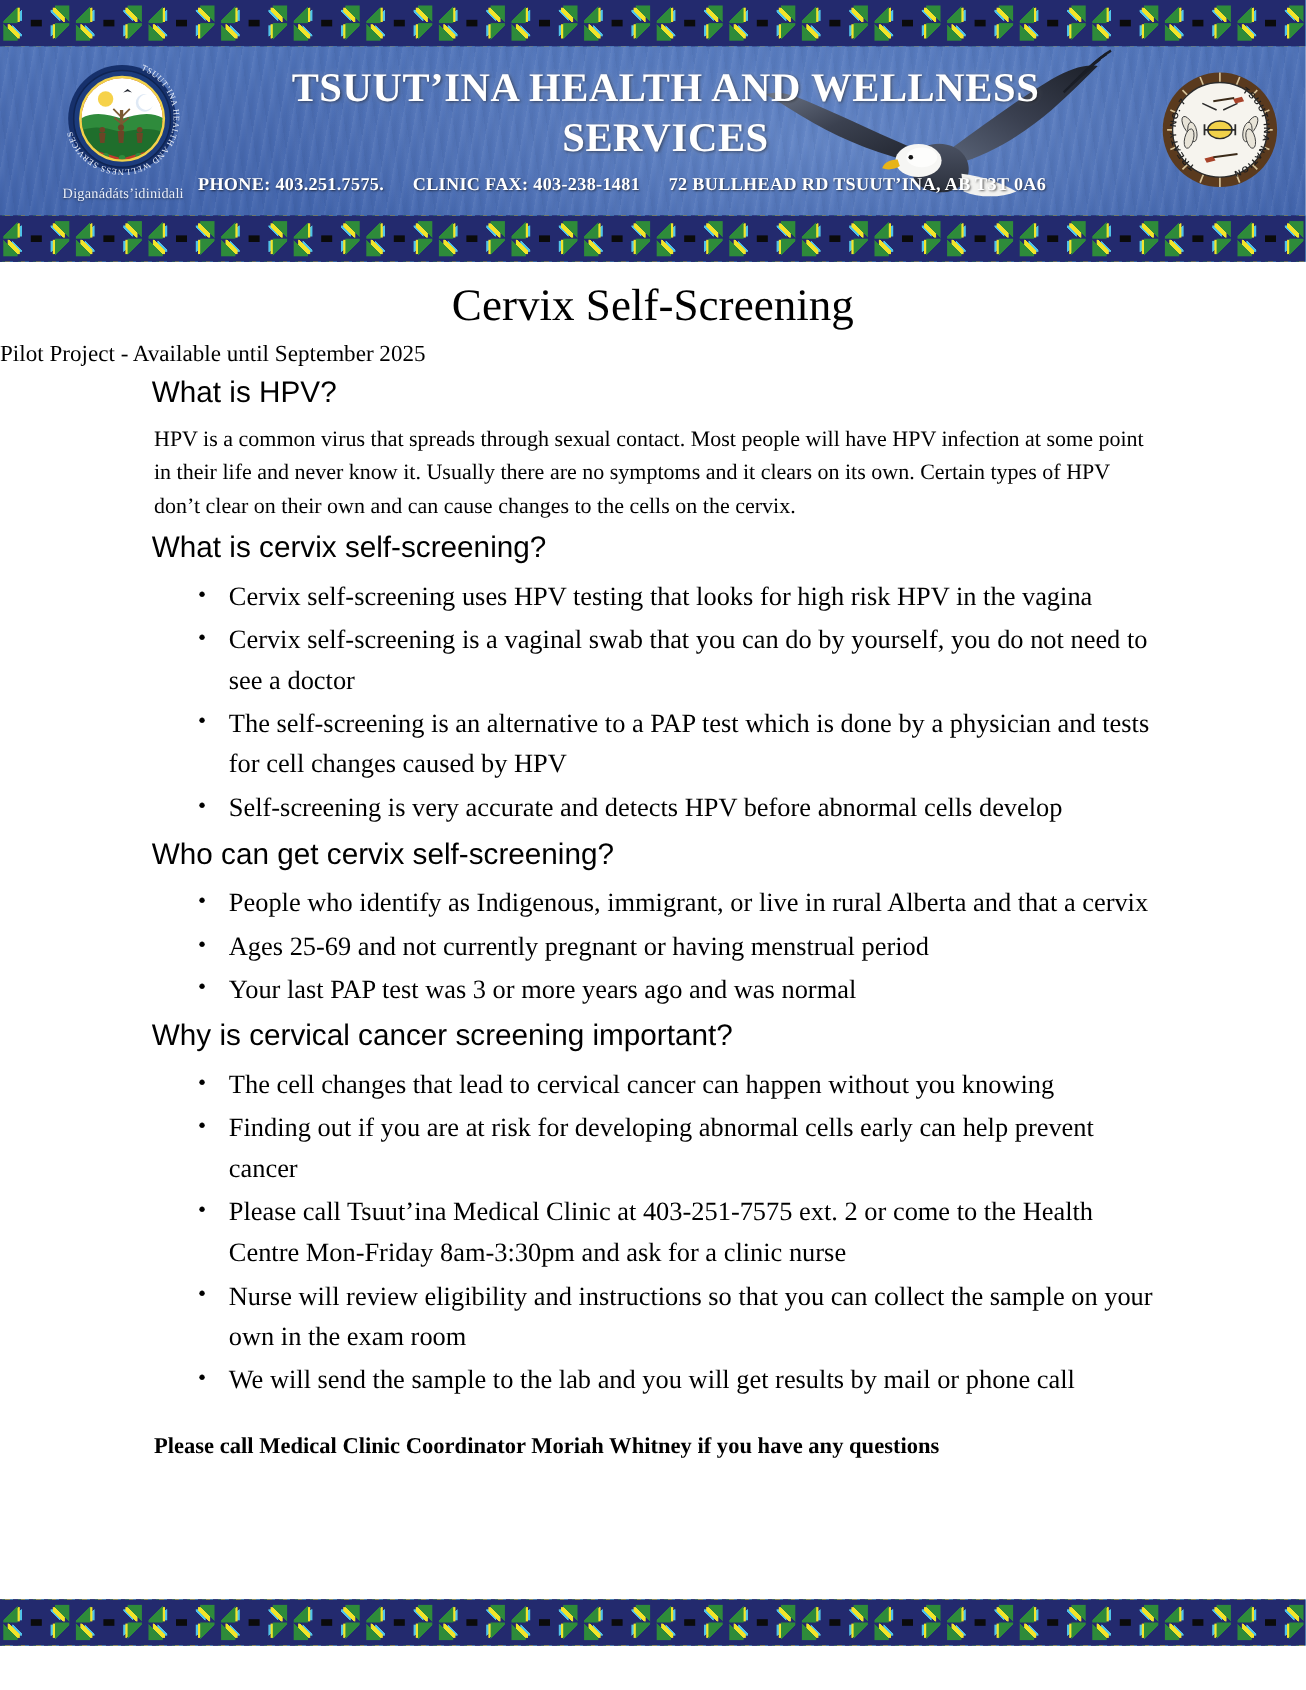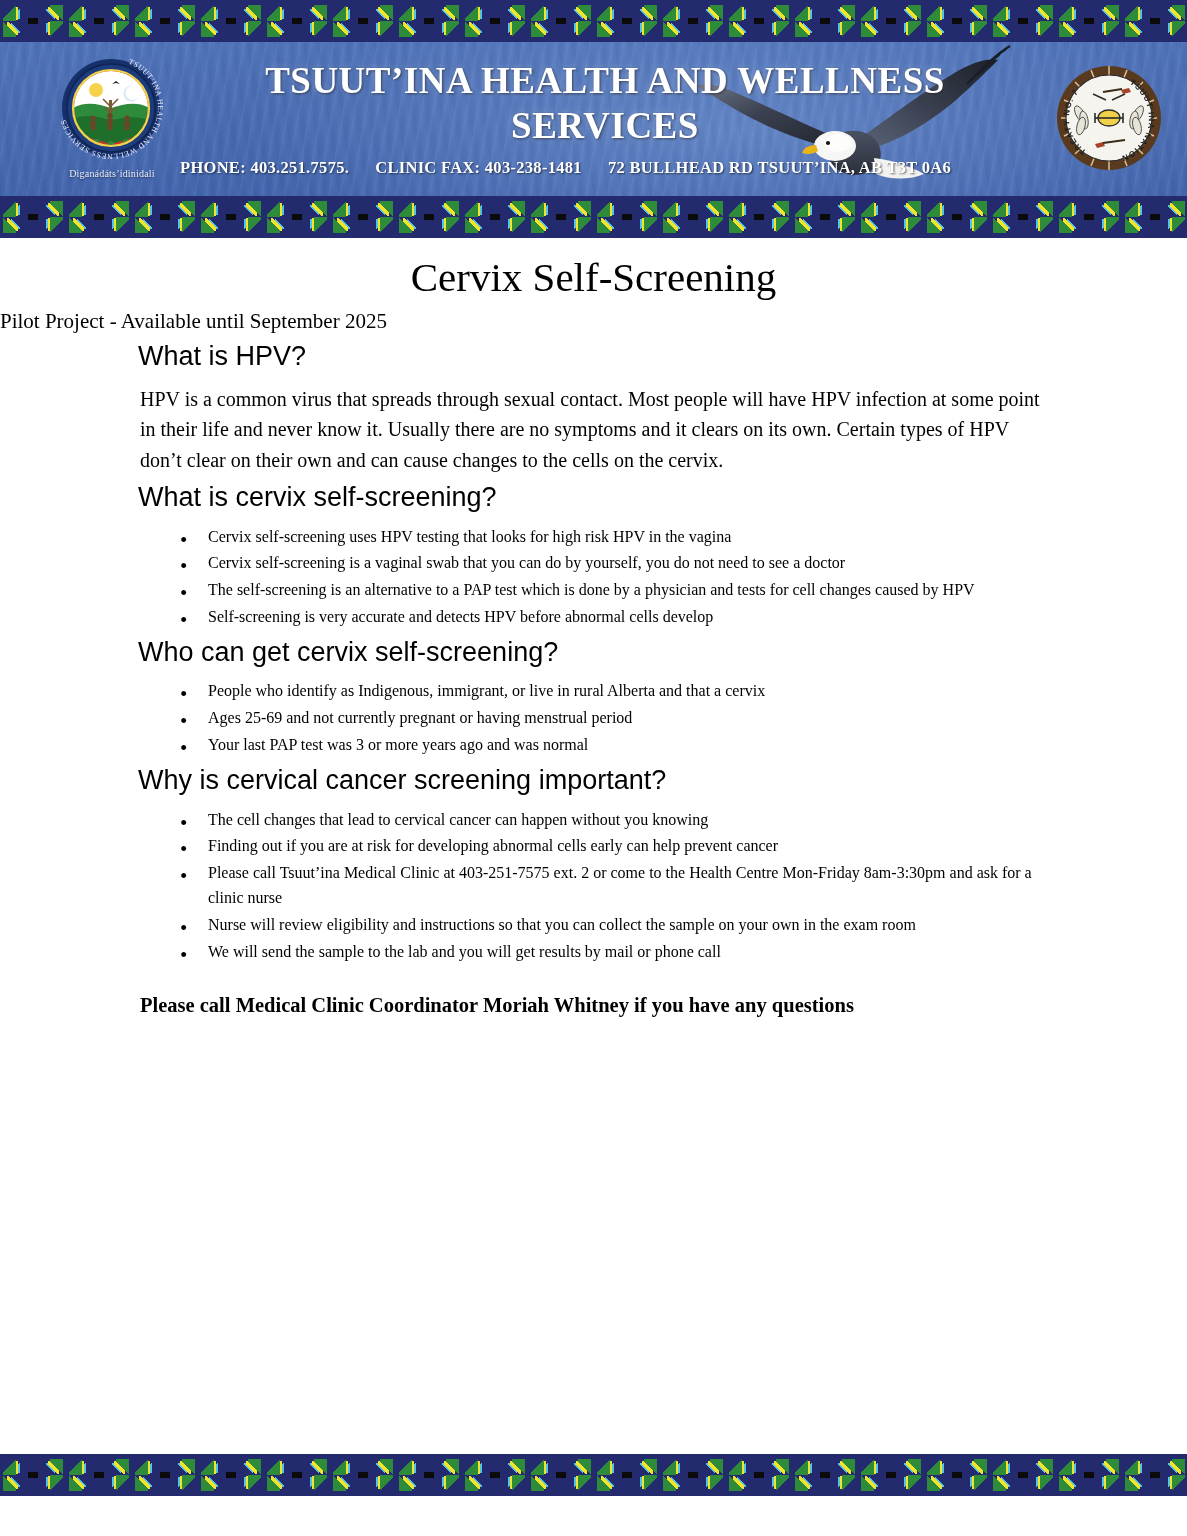--- a/index.html
+++ b/index.html
@@ -128,21 +128,21 @@
     width: 112px;
     height: 112px;
   }
   .seal-caption {
     position: absolute;
     left: 34px;
     top: 168px;
     width: 156px;
     text-align: center;
     color: #e9eef9;
-    font-size: 10px;
+    font-size: 13px;
     font-family: "Liberation Serif", serif;
     letter-spacing: 0.2px;
     text-shadow: 0 1px 2px rgba(0,0,0,0.5);
   }
 
   
   .eagle-wrap {
     position: absolute;
     left: 688px;
     top: 42px;
@@ -218,21 +218,21 @@
     width: 900px;
     font-family: "Liberation Serif", serif;
   }
   ul.bullets {
     list-style: none;
     margin: 0;
     padding: 0;
   }
   ul.bullets li {
     position: relative;
-    font-size: 16px;
+    font-size: 24px;
     line-height: 1.55;
     margin: 0 0 2px 0;
     padding-left: 208px;
     padding-right: 130px;
     font-family: "Liberation Serif", serif;
   }
   ul.bullets li::before {
     content: "\2022";
     position: absolute;
     left: 180px;

